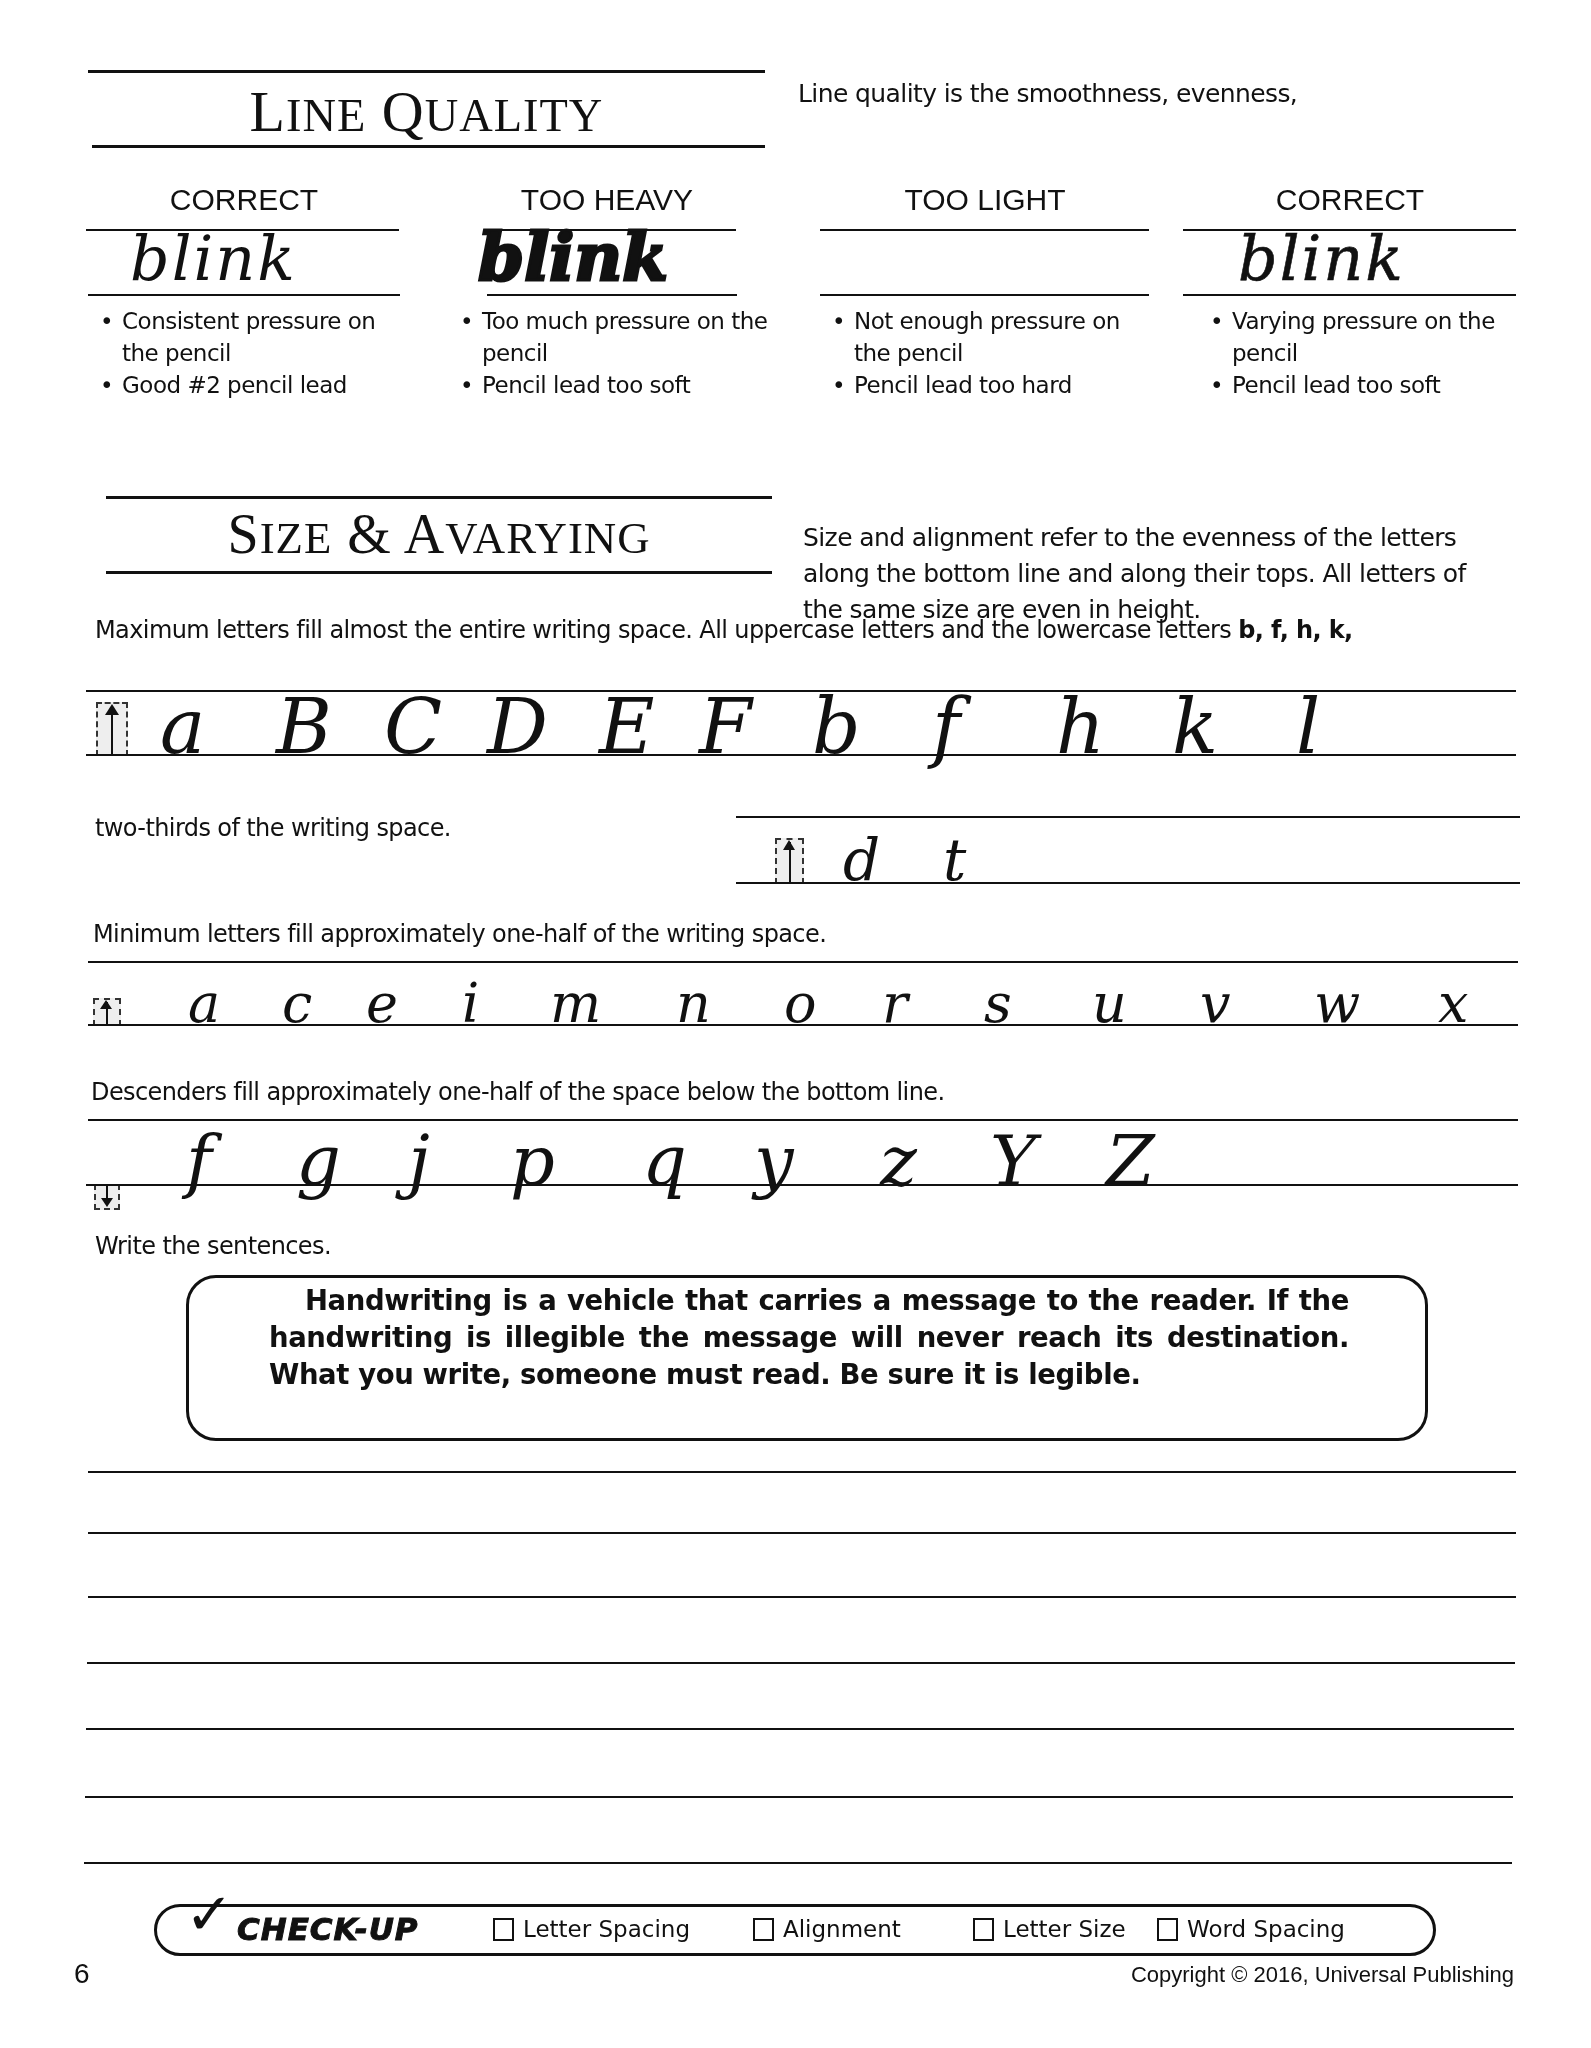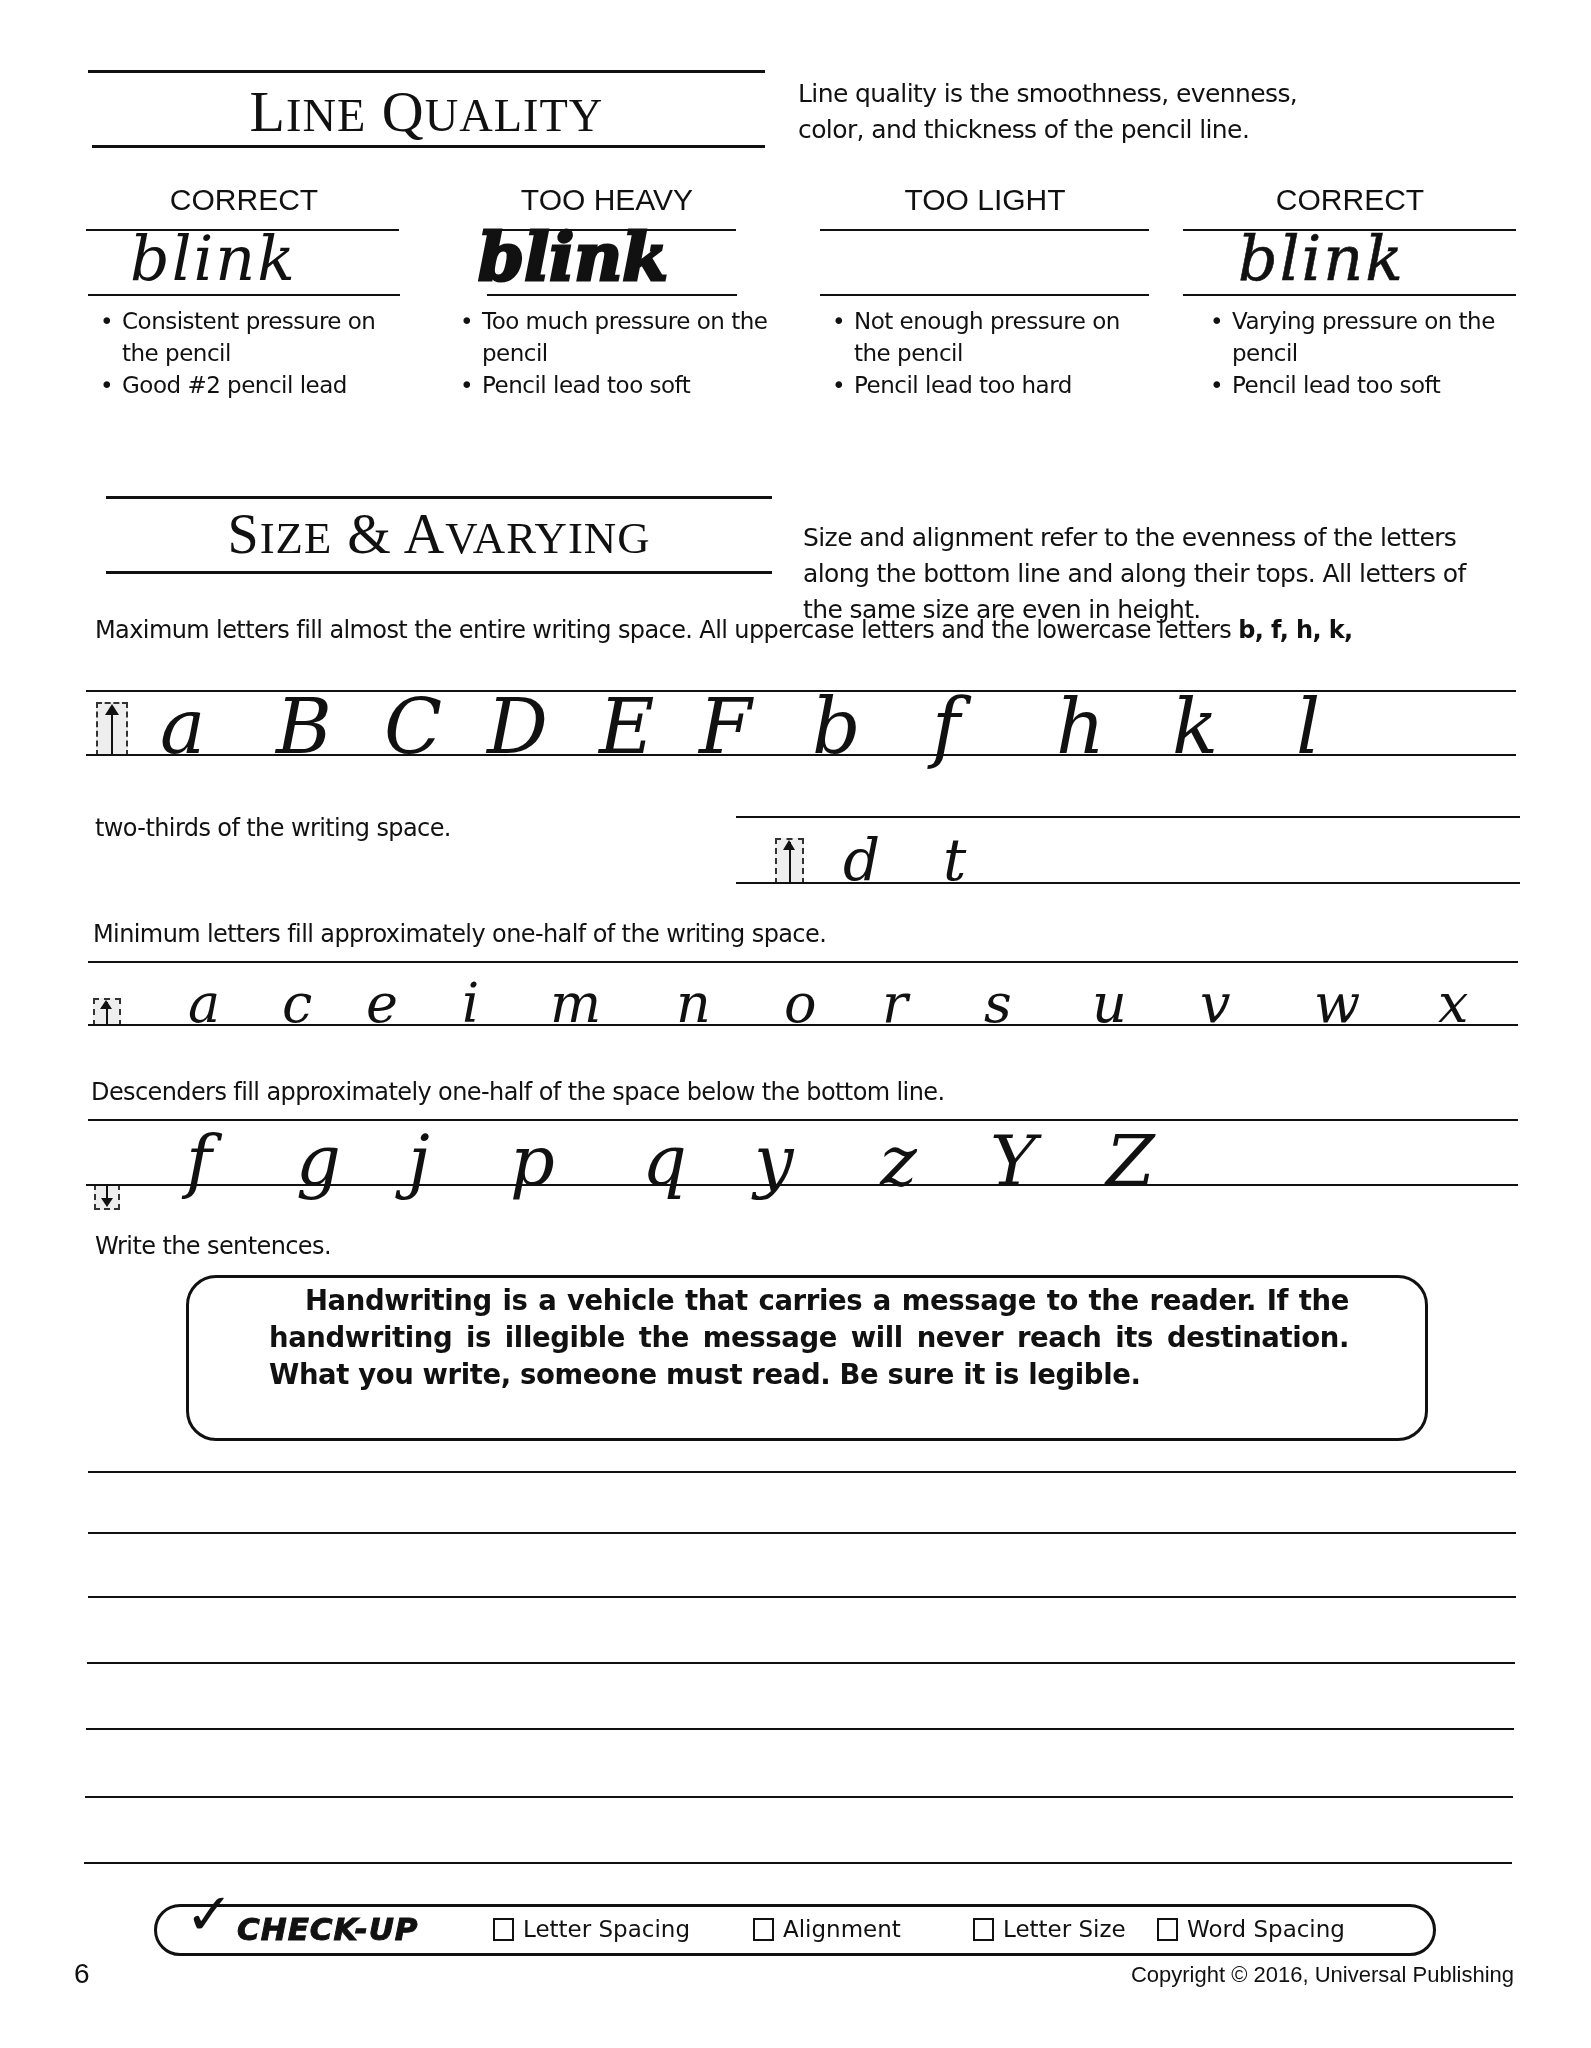--- a/index.html
+++ b/index.html
@@ -36,21 +36,20 @@
 <body>
 
 <div class="rule thick" style="left:88px; top:70px; width:677px;"></div>
 <div class="serif-title abs" style="left:88px; top:78px; width:677px; height:70px;">
   <span class="big"><span>L</span><span style="font-size: 0.8em;">INE</span> <span>Q</span><span style="font-size: 0.8em;">UALITY</span></span>
 </div>
 <div class="rule thick" style="left:92px; top:145px; width:673px;"></div>
 
 <div class="body-text abs" style="left:798px; top:76px; width:600px; font-size:25px; line-height:36px;">
   <div>Line quality is the smoothness, evenness,</div>
-  <div>color, and thickness of the pencil line.</div>
 </div>
 
 <div class="colhead abs" style="left:88px; top:183px; width:312px;">CORRECT</div>
 <div class="rule" style="left:86px; top:229px; width:313px;"></div>
 <div class="cursive" style="left:130px; top:222px; font-size:62px; letter-spacing:2px;">blink</div>
 <div class="rule" style="left:88px; top:294px; width:312px;"></div>
 <ul class="bullets" style="left:98px; top:305px; width:320px;">
   <li>Consistent pressure on the pencil</li>
   <li>Good #2 pencil lead</li>
 </ul>

